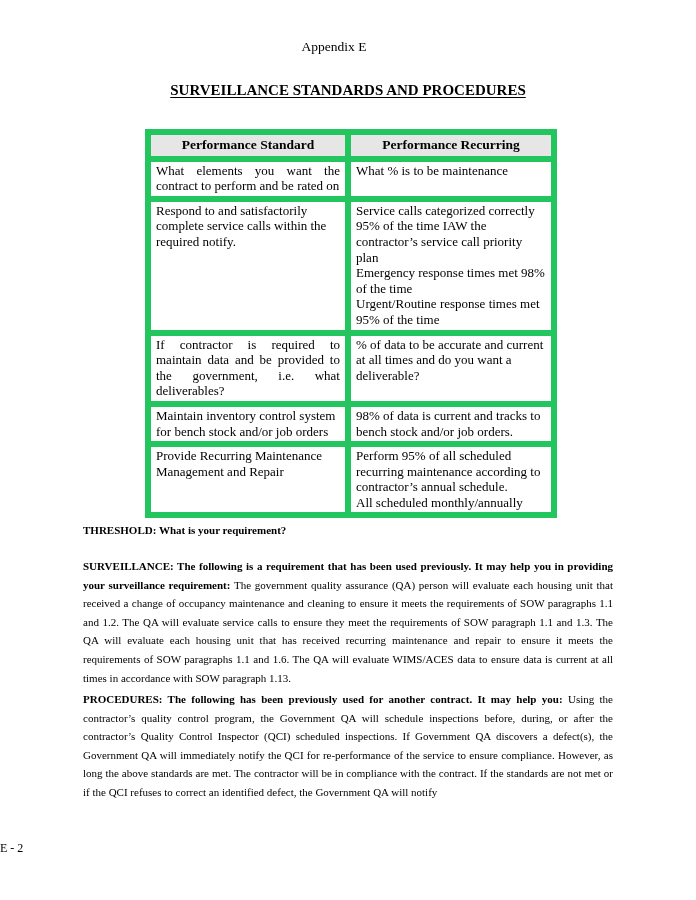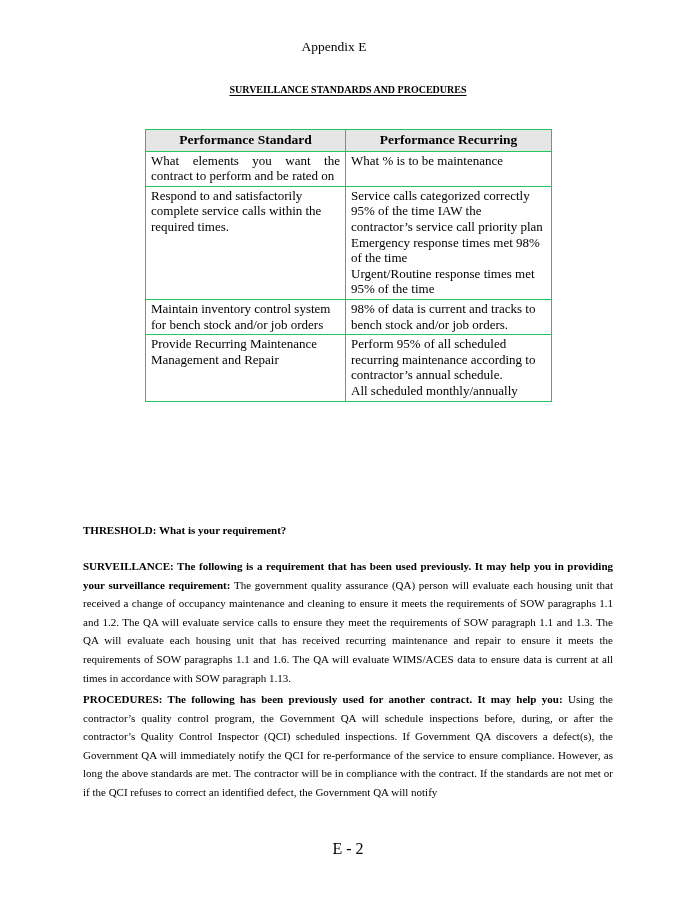--- a/index.html
+++ b/index.html
@@ -29,41 +29,41 @@
     text-align: center;
     font-size: 13.5px;
     line-height: 16px;
   }
   .doc-title {
     position: absolute;
     top: 81px;
     left: 0;
     width: 696px;
     text-align: center;
-    font-size: 10px;
+    font-size: 15px;
     font-weight: bold;
     line-height: 18px;
   }
   .doc-title span {
     text-decoration: underline;
     text-underline-offset: 2px;
   }
 
   table.perf-table {
     position: absolute;
     top: 129px;
     left: 145px;
     width: 406px;
     border-collapse: collapse;
     table-layout: fixed;
     font-size: 13px;
   }
   table.perf-table td,
   table.perf-table th {
-    border: 1px solid #22c55e;
+    border: 6px solid #22c55e;
     vertical-align: top;
     padding: 1px 5px 2px 5px;
     line-height: 15.6px;
   }
   table.perf-table th {
     background: #e6e6e6;
     text-align: center;
     font-weight: bold;
     font-size: 13.5px;
     padding: 2px 5px 3px 5px;
@@ -87,22 +87,22 @@
 
   #para-threshold { top: 510px; }
   #para-surveillance { top: 546px; }
   #para-procedures { top: 679px; }
 
   .footer {
     position: absolute;
     top: 841px;
     left: 0;
     width: 696px;
-    text-align: center;
-    font-size: 16px;
+    text-align: left;
+    font-size: 12px;
     line-height: 15px;
   }
 </style>
 </head>
 <body>
 
 <div class="page">
 
   <div class="appendix-label">Appendix E</div>
 
@@ -118,22 +118,26 @@
         <th>Performance Standard</th>
         <th>Performance Recurring</th>
       </tr>
     </thead>
     <tbody>
       <tr>
         <td class="bold-cell justify">What elements you want the contract to perform and be rated on</td>
         <td class="bold-cell">What % is to be maintenance</td>
       </tr>
       <tr>
-        <td>Respond to and satisfactorily complete service calls within the required times.</td>
+        <td>Respond to and satisfactorily complete service calls within the required notify.</td>
         <td class="pre">Service calls categorized correctly 95% of the time IAW the contractor’s service call priority plan<br>Emergency response times met 98% of the time<br>Urgent/Routine response times met 95% of the time</td>
+      </tr>
+      <tr>
+        <td class="justify">If contractor is required to maintain data and be provided to the government, i.e. what deliverables?</td>
+        <td>% of data to be accurate and current at all times and do you want a deliverable?</td>
       </tr>
       <tr>
         <td>Maintain inventory control system for bench stock and/or job orders</td>
         <td>98% of data is current and tracks to bench stock and/or job orders.</td>
       </tr>
       <tr>
         <td>Provide Recurring Maintenance Management and Repair</td>
         <td class="pre">Perform 95% of all scheduled recurring maintenance according to contractor’s annual schedule.<br>All scheduled monthly/annually</td>
       </tr>
     </tbody>

